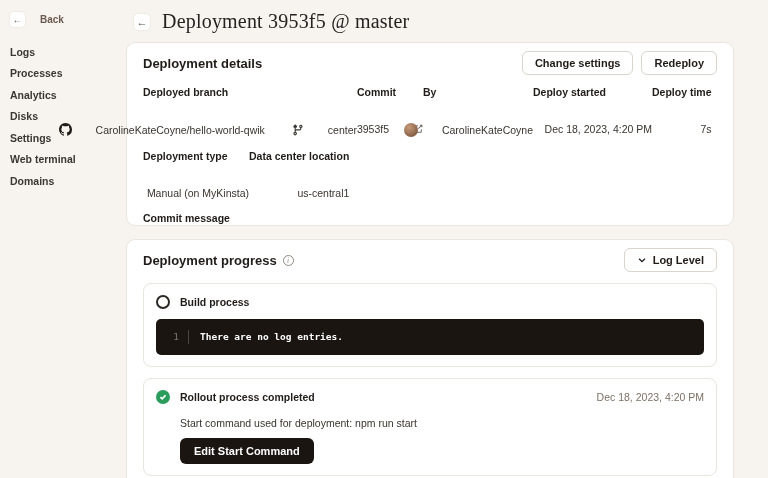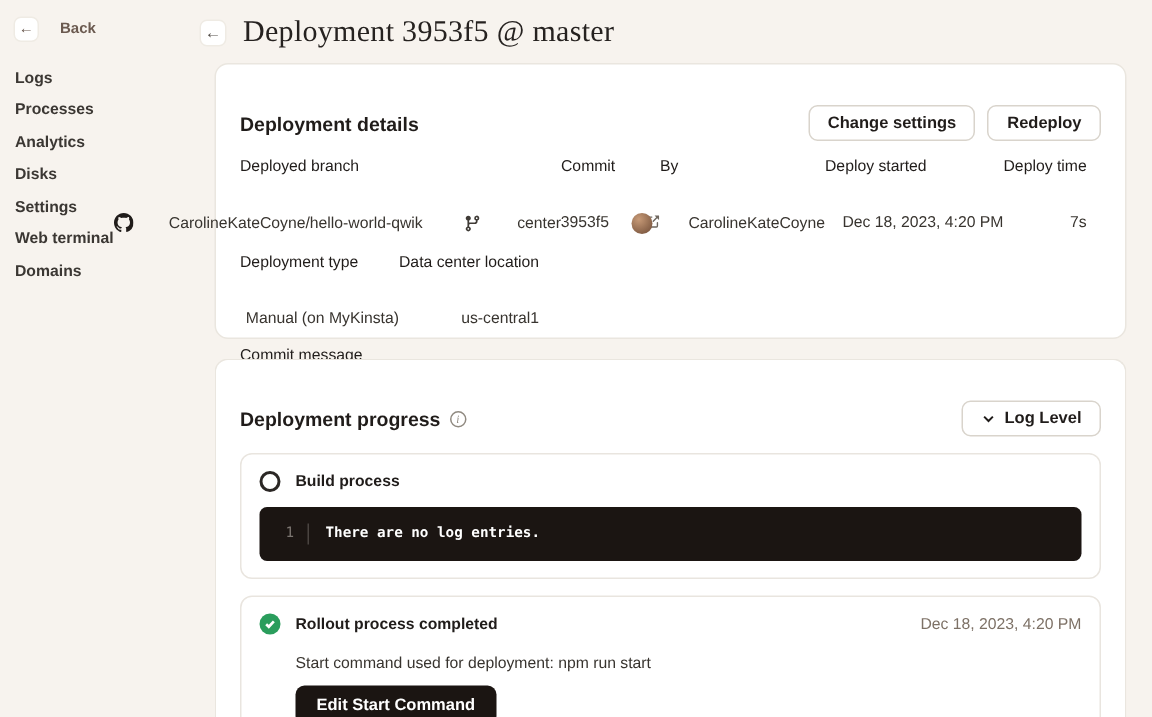--- a/index.html
+++ b/index.html
@@ -18,32 +18,32 @@
   
   .sidebar { position:absolute; top:41px; left:10px; width:118px; }
   .side-item { height:21.5px; display:flex; align-items:center; font-size:10.5px; font-weight:600; color:#3b3733; cursor:pointer; }
 
   
   .page-header { position:absolute; top:10px; left:133px; display:flex; align-items:center; gap:11px; }
   .hdr-back { width:18px; height:18px; background:#fff; border-radius:5px; display:flex; align-items:center; justify-content:center; font-size:11px; color:#55504b; border:1px solid #efebe4; cursor:pointer; }
   .page-title { font-family:"Liberation Serif", serif; font-size:20px; font-weight:400; color:#262220; letter-spacing:0.2px; }
 
   
-  .card { position:absolute; left:143px; width:608px; background:#fff; border:1px solid #eae6df; border-radius:9px; padding:27px 16px; }
+  .card { position:absolute; left:126px; width:608px; background:#fff; border:1px solid #eae6df; border-radius:9px; padding:8px 16px; }
   .card1 { top:42px; height:184px; }
   .card2 { top:239px; height:252px; border-bottom:none; border-radius:9px 9px 0 0; }
 
   .card-head { display:flex; justify-content:space-between; align-items:center; height:24px; }
   .card-title { font-size:13px; font-weight:700; display:flex; align-items:center; }
   .btn-group { display:flex; gap:8px; }
   .btn-outline { background:#fff; border:1px solid #d9d4cc; border-radius:6px; padding:5px 12px; font-size:11px; font-weight:700; color:#201c1a; font-family:inherit; cursor:pointer; display:flex; align-items:center; gap:6px; }
 
   
   .fields-row { display:flex; margin-top:11px; }
-  .fld-label { font-size:10.5px; font-weight:400; color:#201c1a; }
+  .fld-label { font-size:10.5px; font-weight:700; color:#201c1a; }
   .fld-value { margin-top:25px; font-size:10.5px; color:#38342f; display:flex; align-items:center; gap:24px; white-space:nowrap;justify-content:flex-end; }
   .w-branch { width:214px; } .w-commit { width:66px; } .w-by { width:110px; } .w-started { width:119px; } .w-type { width:106px; }
   .gicon { width:13px; height:13px; fill:#201c1a; flex:0 0 auto; }
   .bicon { width:12px; height:12px; fill:#3f3b36; flex:0 0 auto; margin-left:3px; }
   .xicon { width:10px; height:10px; fill:#6e675f; flex:0 0 auto; }
   .avatar { width:14px; height:14px; border-radius:50%; background:radial-gradient(circle at 35% 30%, #c79a77, #6d4a35); flex:0 0 auto; }
   .block { margin-top:13px; }
 
   
   .info-i { width:11px; height:11px; border:1px solid #908a81; border-radius:50%; font-size:7.5px; font-weight:400; color:#908a81; display:inline-flex; align-items:center; justify-content:center; margin-left:6px; font-family:"Liberation Serif", serif; font-style:italic; }

